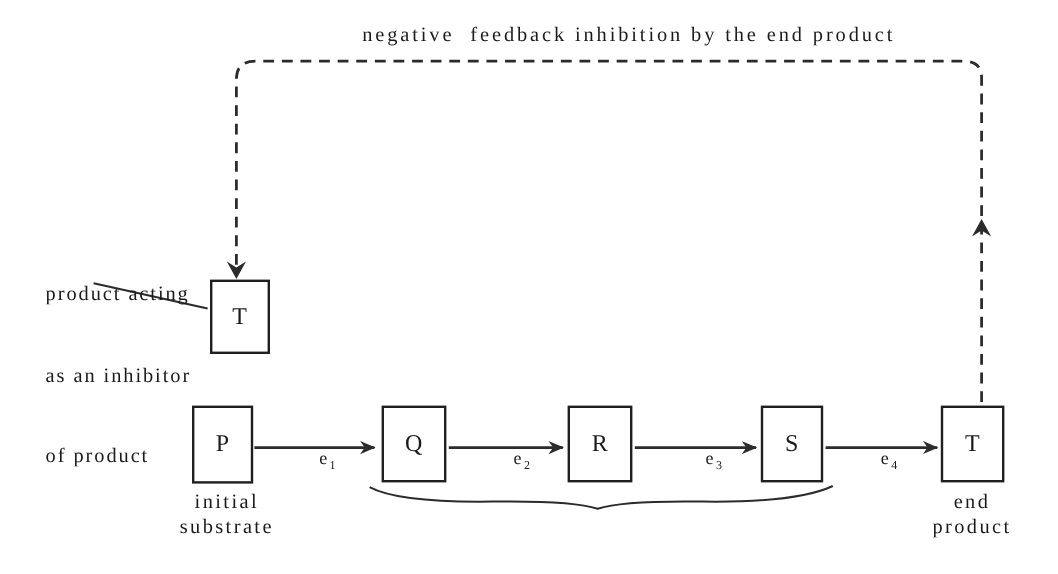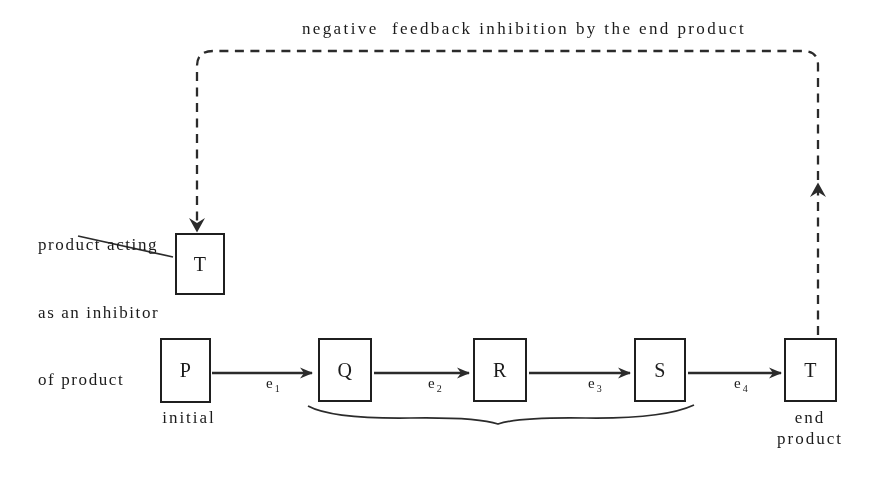--- a/index.html
+++ b/index.html
@@ -120,19 +120,20 @@
   <div class="node-box box-s">S</div>
   <div class="node-box box-t">T</div>
 
   <div class="label enzyme enzyme-1"><span>e</span><sub>1</sub></div>
   <div class="label enzyme enzyme-2"><span>e</span><sub>2</sub></div>
   <div class="label enzyme enzyme-3"><span>e</span><sub>3</sub></div>
   <div class="label enzyme enzyme-4"><span>e</span><sub>4</sub></div>
 
   <div class="label caption caption-initial">
     <div>initial</div>
+    <div>substrate</div>
   </div>
   <div class="label caption caption-end">
     <div>end</div>
     <div>product</div>
   </div>
 
 </div>
 
 </body></html>

